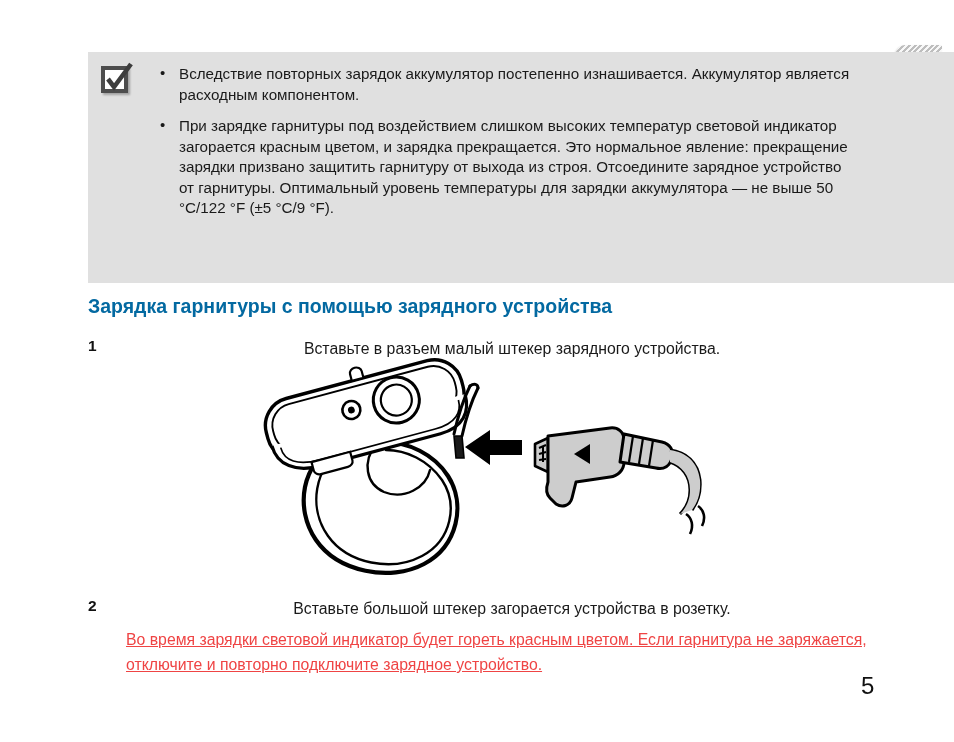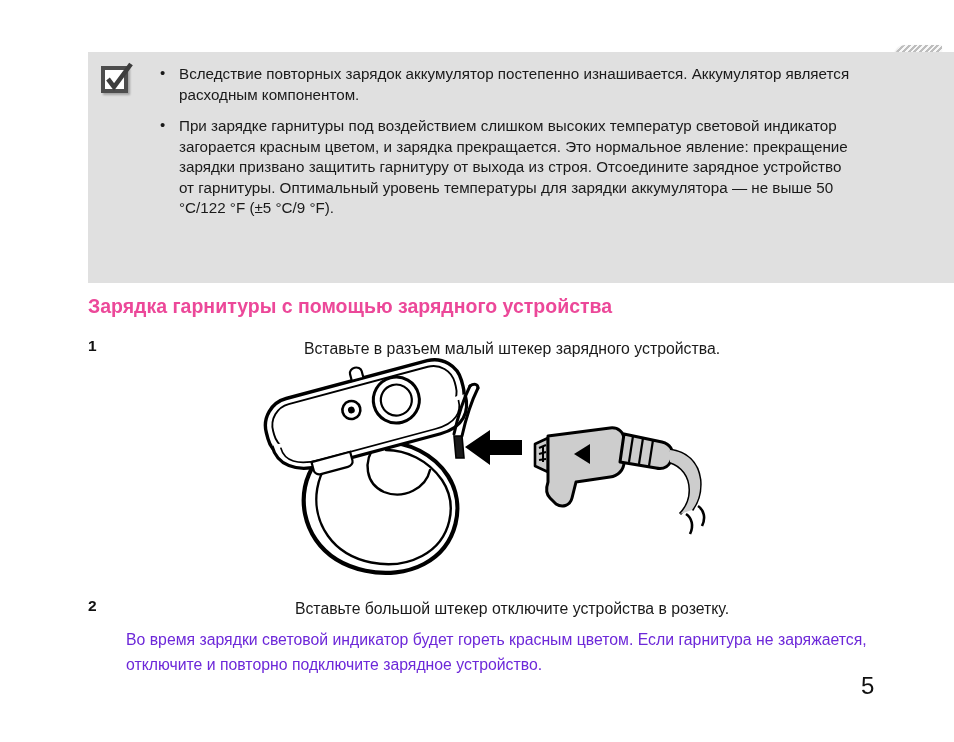--- a/index.html
+++ b/index.html
@@ -117,21 +117,21 @@
     color: #1a1a1a;
   }
 
   
   .section-heading {
     position: absolute;
     left: 88px;
     top: 295px;
     font-size: 19.5px;
     font-weight: bold;
-    color: #ec4899;
+    color: #0369a1;
     white-space: nowrap;
   }
 
   
   .step {
     position: absolute;
     left: 88px;
     width: 810px;
   }
   .step-num {
@@ -152,21 +152,22 @@
   }
   #step-1 { top: 337px; }
   #step-2 { top: 597px; }
   .step-note {
     position: absolute;
     left: 126px;
     top: 627px;
     width: 772px;
     font-size: 15.8px;
     line-height: 25px;
-    color: #6d28d9;
+    color: #ef4444;
+    text-decoration: underline;
   }
 
   
   .illustration {
     position: absolute;
     left: 258px;
     top: 358px;
     width: 450px;
     height: 230px;
   }
@@ -309,20 +310,20 @@
 
         <path d="M 440 148 C 446 152, 448 160, 444 168" fill="none" stroke="#000000" stroke-width="2.6"></path>
         <path d="M 428 156 C 434 160, 436 168, 432 176" fill="none" stroke="#000000" stroke-width="2.6"></path>
       </g>
 
     </svg>
   </div>
 
   <div class="step" id="step-2">
     <div class="step-num">2</div>
-    <div class="step-body">Вставьте большой штекер отключите устройства в розетку.</div>
+    <div class="step-body">Вставьте большой штекер загорается устройства в розетку.</div>
   </div>
 
   <div class="step-note">Во время зарядки световой индикатор будет гореть красным цветом. Если гарнитура не заряжается, отключите и повторно подключите зарядное устройство.</div>
 
   <div class="page-number">5</div>
 
 </div>
 
 </body></html>

